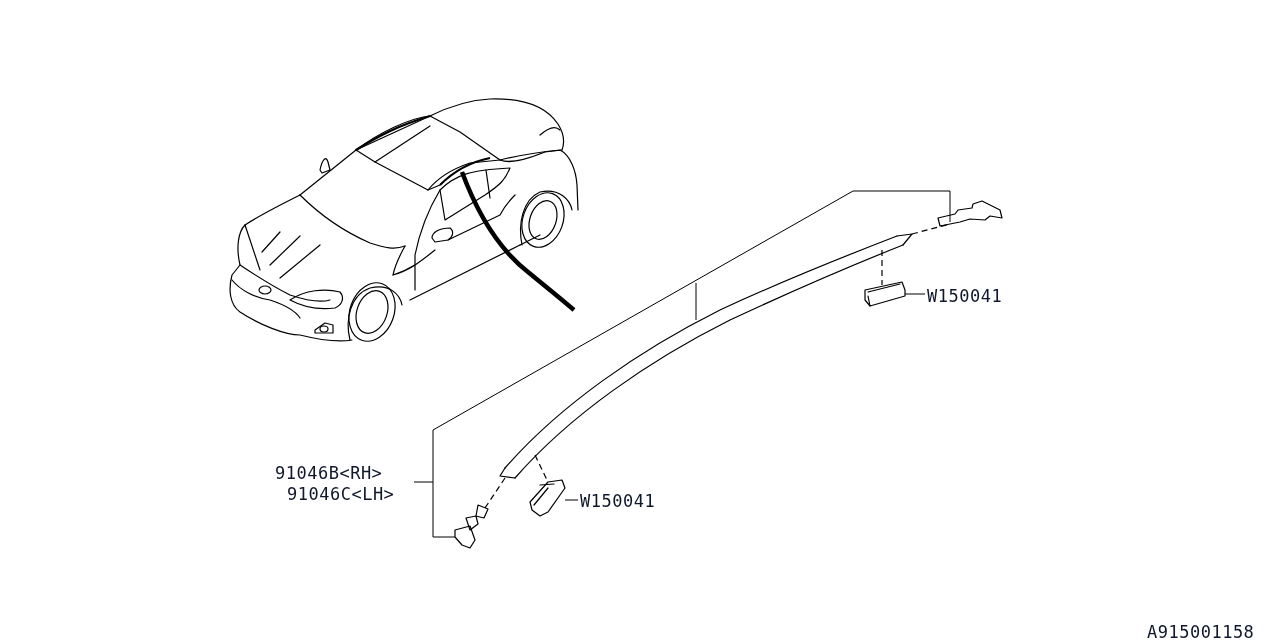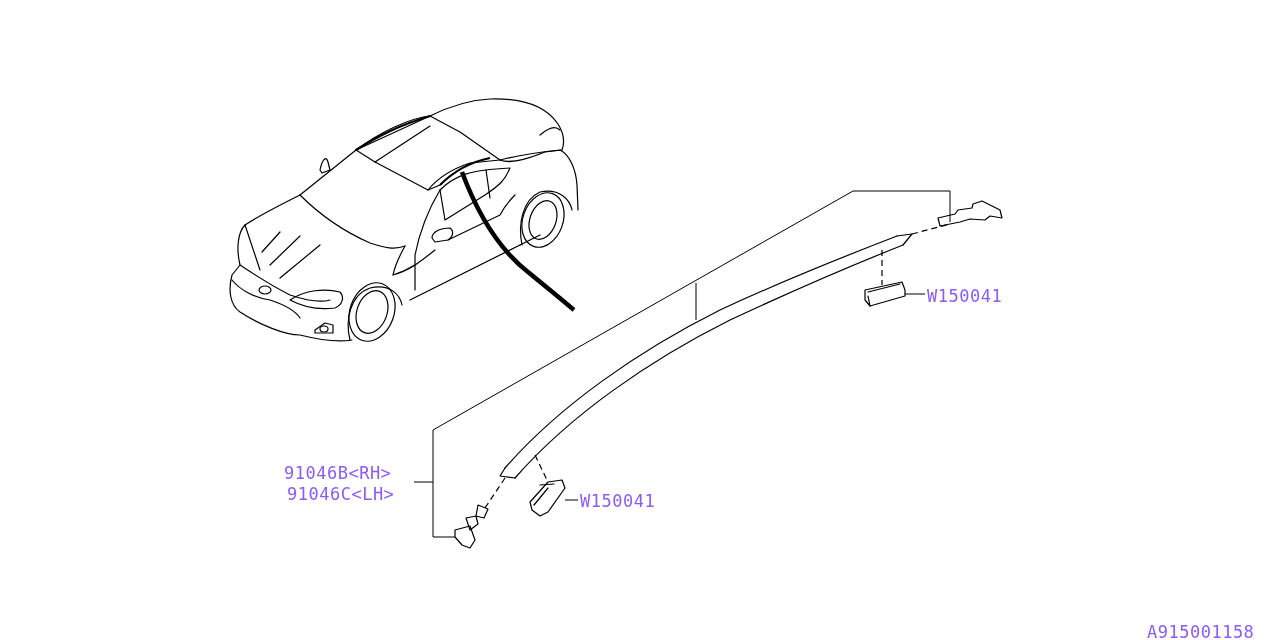--- a/index.html
+++ b/index.html
@@ -1,20 +1,20 @@
 <!DOCTYPE html>
 <html><head>
 <meta charset="utf-8">
 <style>
   html, body { margin: 0; padding: 0; background: #ffffff; }
   body { width: 1280px; height: 640px; position: relative; overflow: hidden;
          font-family: "DejaVu Sans Mono", "Liberation Mono", monospace; }
   #diagram { position: absolute; left: 0; top: 0; width: 1280px; height: 640px; }
   .lbl { position: absolute; font-family: "DejaVu Sans Mono", "Liberation Mono", monospace;
-         font-size: 17px; color: #8b5cf6; letter-spacing: 0.5px; line-height: 20px; white-space: nowrap; }
+         font-size: 17px; color: #0f172a; letter-spacing: 0.5px; line-height: 20px; white-space: nowrap; }
   svg .ln { fill: none; stroke: #000; stroke-width: 1.2; stroke-linejoin: round; stroke-linecap: round; }
   svg .thin { fill: none; stroke: #000; stroke-width: 1; }
   svg .dash { fill: none; stroke: #000; stroke-width: 1.2; stroke-dasharray: 6 4; }
   svg .thick { fill: none; stroke: #000; stroke-width: 4.5; stroke-linecap: butt; }
   svg .med { fill: none; stroke: #000; stroke-width: 2.2; }
 </style>
 </head>
 <body>
 
 <div>
@@ -114,18 +114,18 @@
 
   <g>
     <path class="dash" d="M535,455 L548,482"></path>
     <path class="ln" d="M548,482 L562,480 L565,488 L548,512 L540,516 L532,510 L530,502 Z"></path>
     <path class="ln" d="M540,485 L554,484"></path>
     <path class="ln" d="M534,505 L548,488"></path>
     <path class="thin" d="M565,500 L578,500"></path>
   </g>
 </svg>
 
-<div class="lbl" style="left:284px; top:463px;">91046B&lt;RH&gt;</div>
+<div class="lbl" style="left:275px; top:463px;">91046B&lt;RH&gt;</div>
 <div class="lbl" style="left:287px; top:484px;">91046C&lt;LH&gt;</div>
 <div class="lbl" style="left:927px; top:286px;">W150041</div>
 <div class="lbl" style="left:580px; top:491px;">W150041</div>
 <div class="lbl" style="left:1147px; top:622px;">A915001158</div>
 </div>
 
 </body></html>

